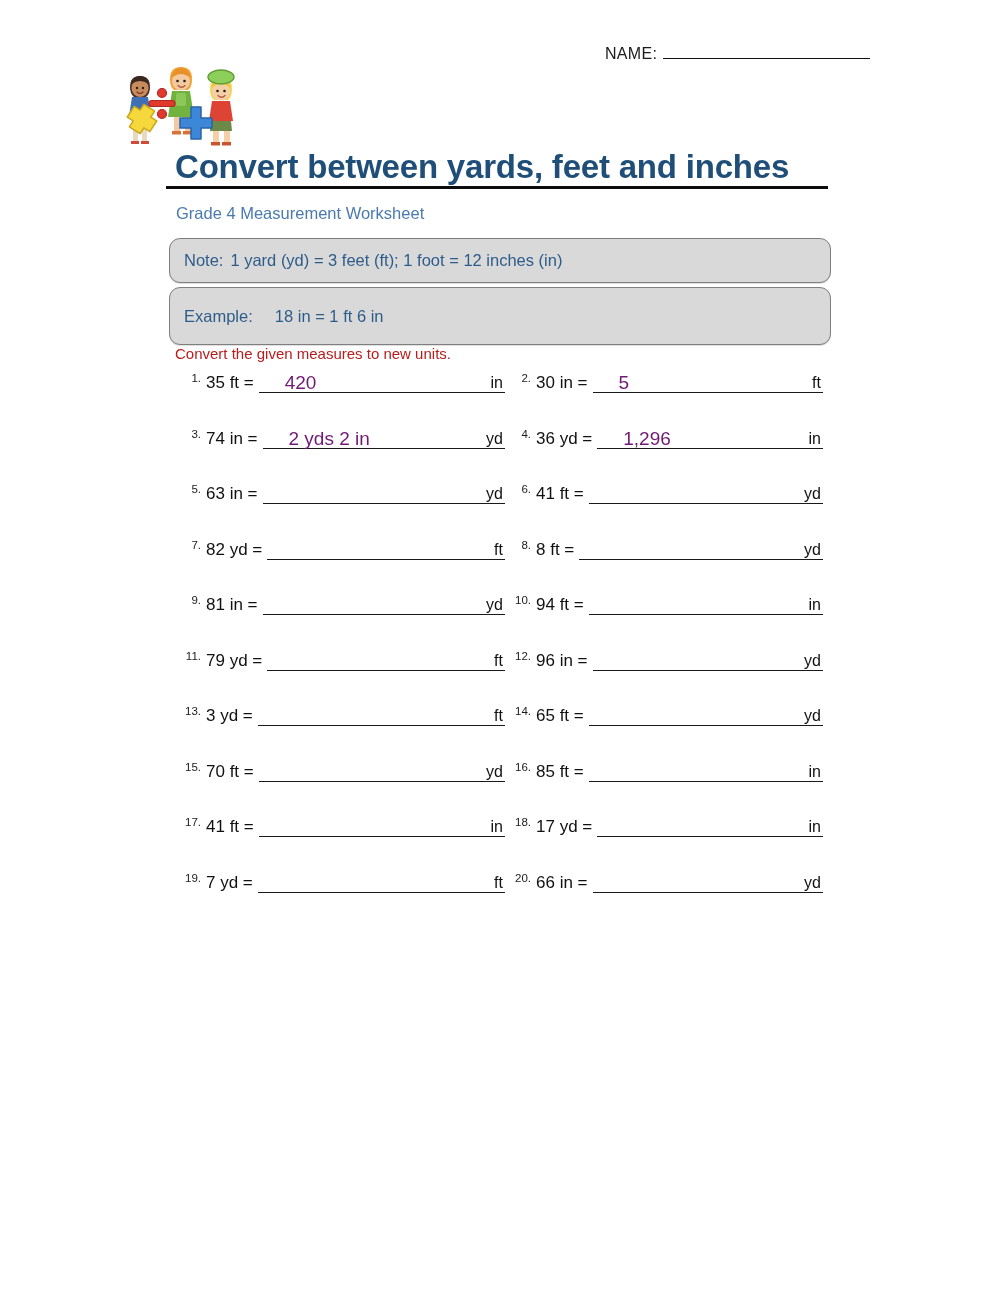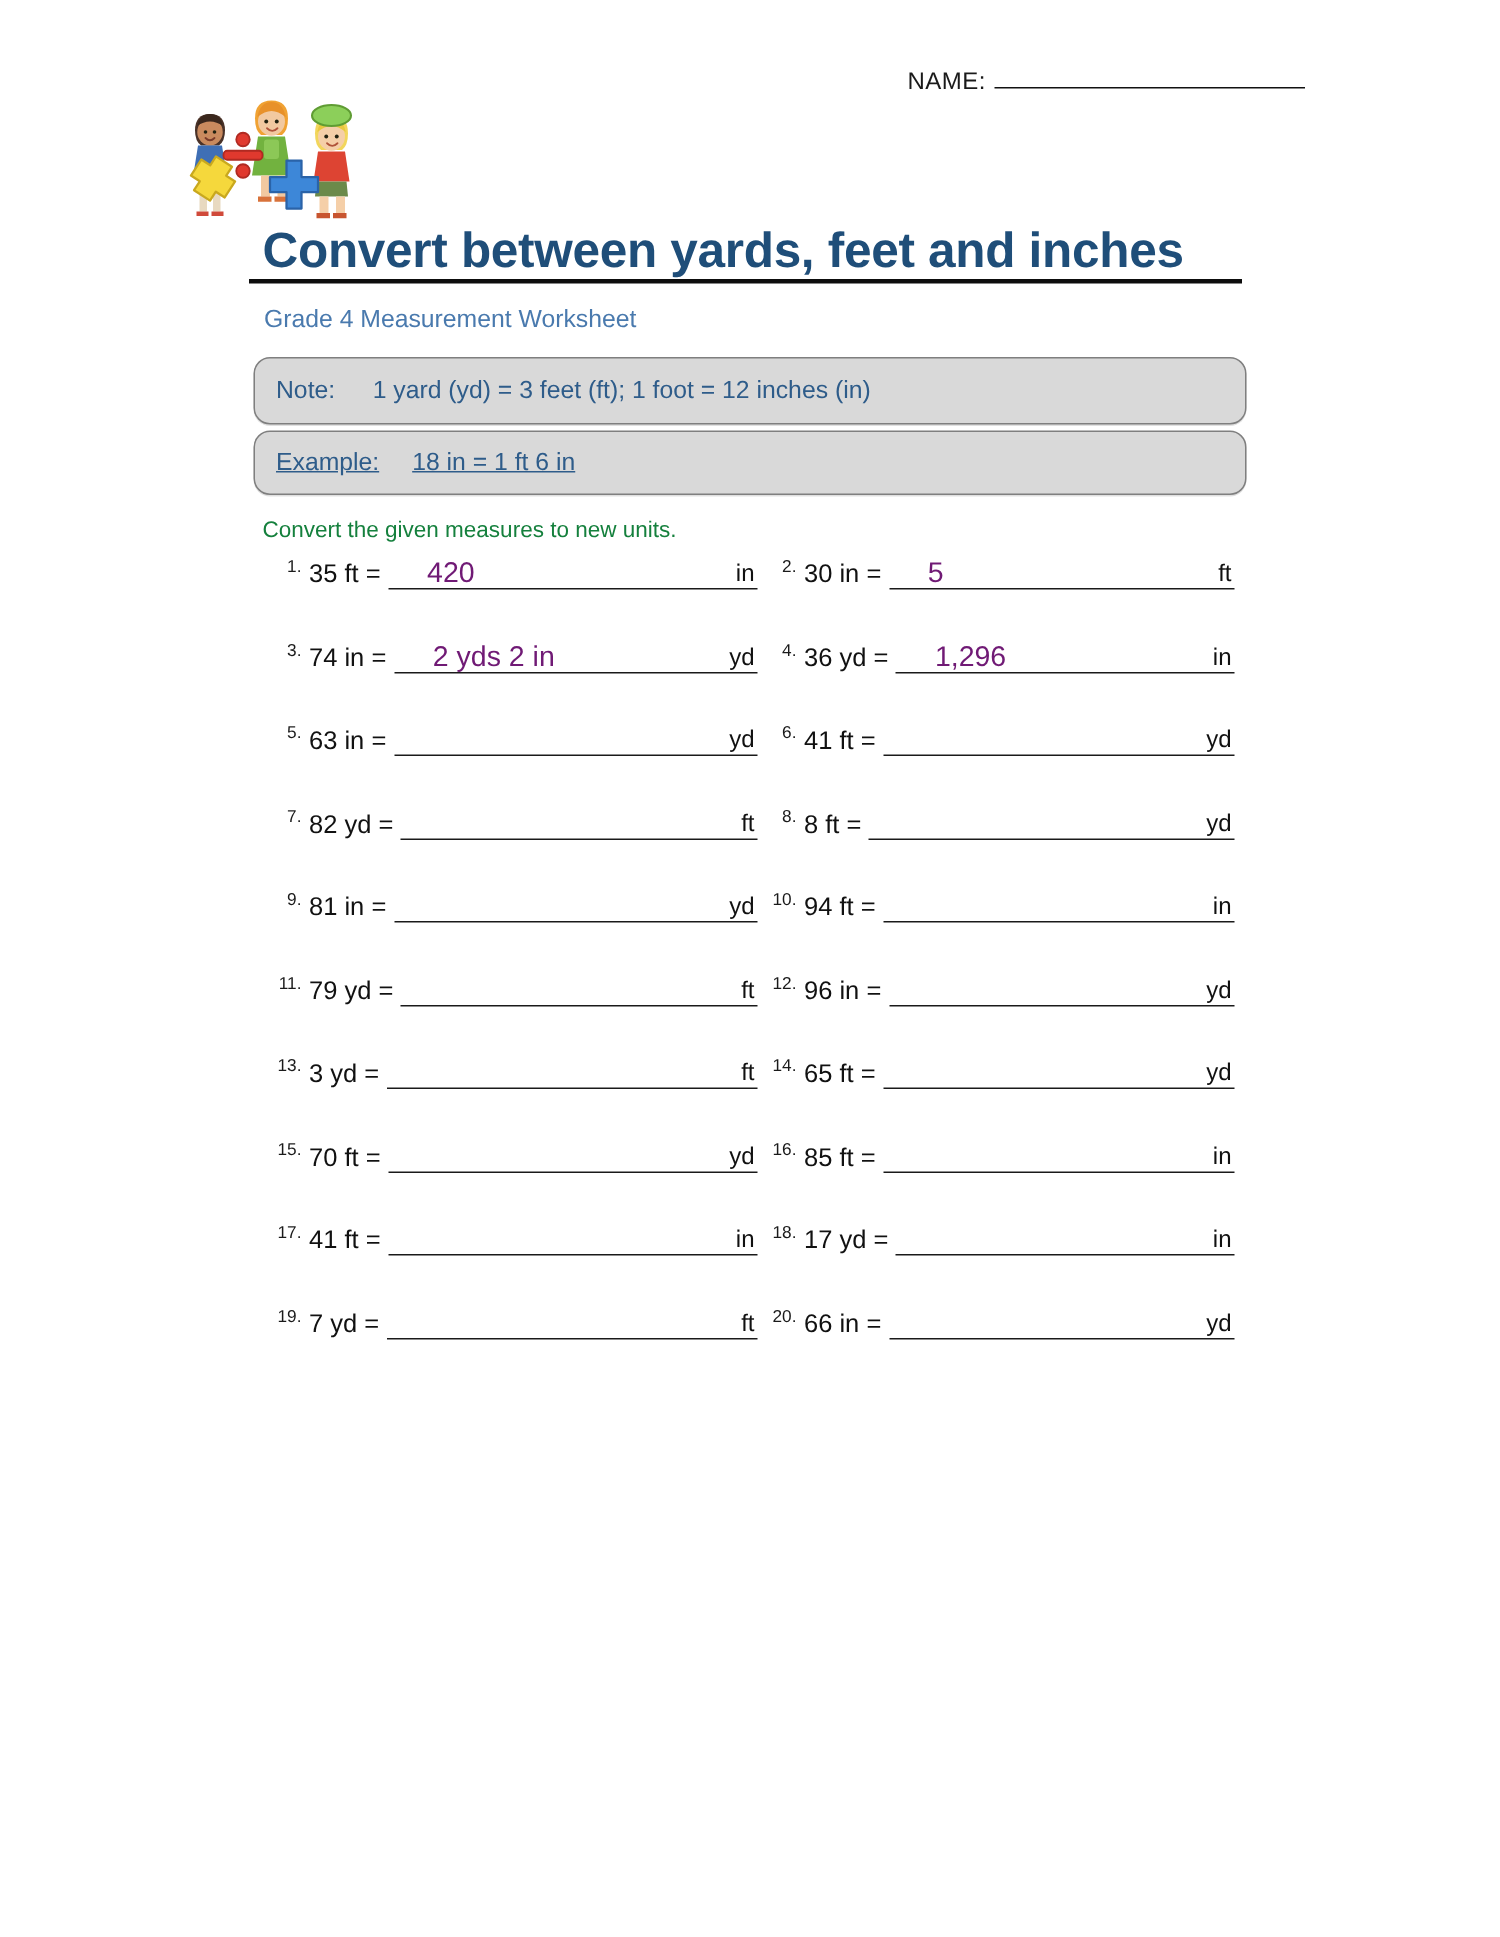--- a/index.html
+++ b/index.html
@@ -80,32 +80,32 @@
     border: 1.4px solid #7F7F7F;
     border-radius: 11px;
     display: flex;
     align-items: center;
     padding-left: 14px;
     font-size: 16.5px;
     color: #2E5C8A;
     box-shadow: 0 1px 0 rgba(0,0,0,0.12);
   }
   .infobox.note { top: 238px; height: 45px; }
-  .infobox.example { top: 287px; height: 43px; text-decoration: underline; }
+  .infobox.example { top: 287px; height: 58px; }
   .ib-label { font-weight: normal; }
-  .ib-text  { margin-left: 25px; }
+  .ib-text  { margin-left: 7px; }
   .example .ib-text { margin-left: 22px; }
 
   
   .instructions {
     position: absolute;
     left: 175px;
     top: 345px;
     font-size: 15px;
-    color: #15803d;
+    color: #b91c1c;
   }
 
   
   .problems {
     position: absolute;
     left: 175px;
     top: 372px;
     width: 648px;
   }
   .prow {

